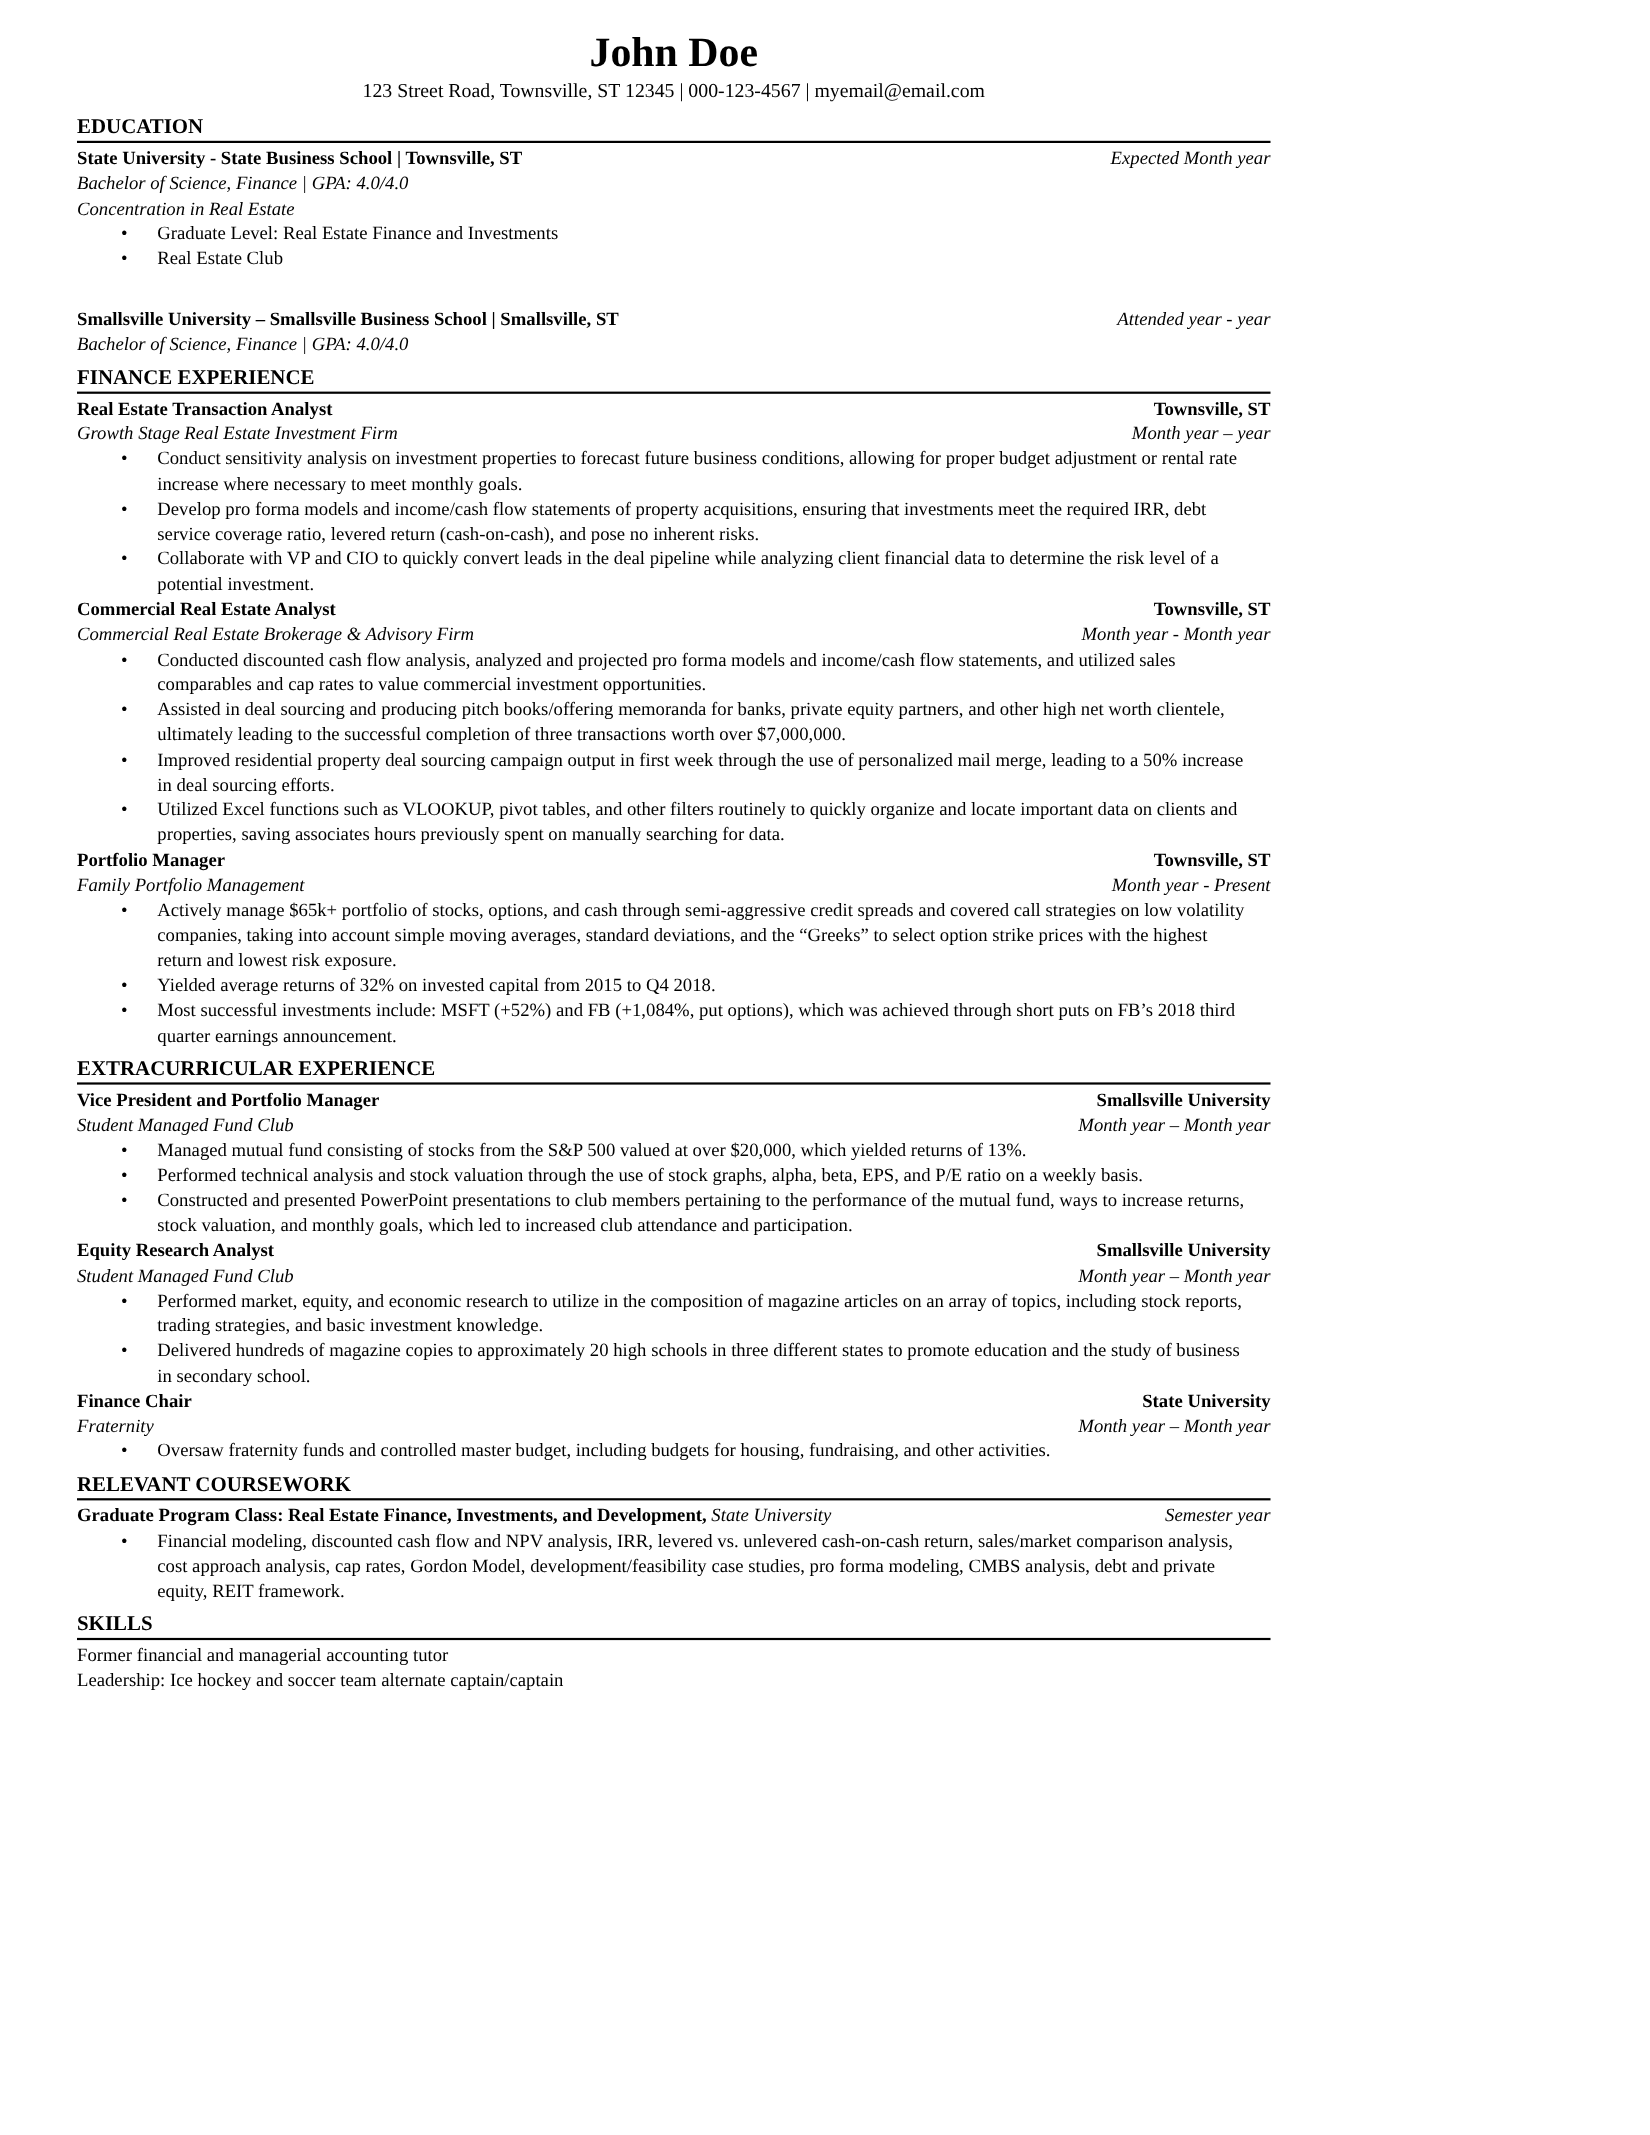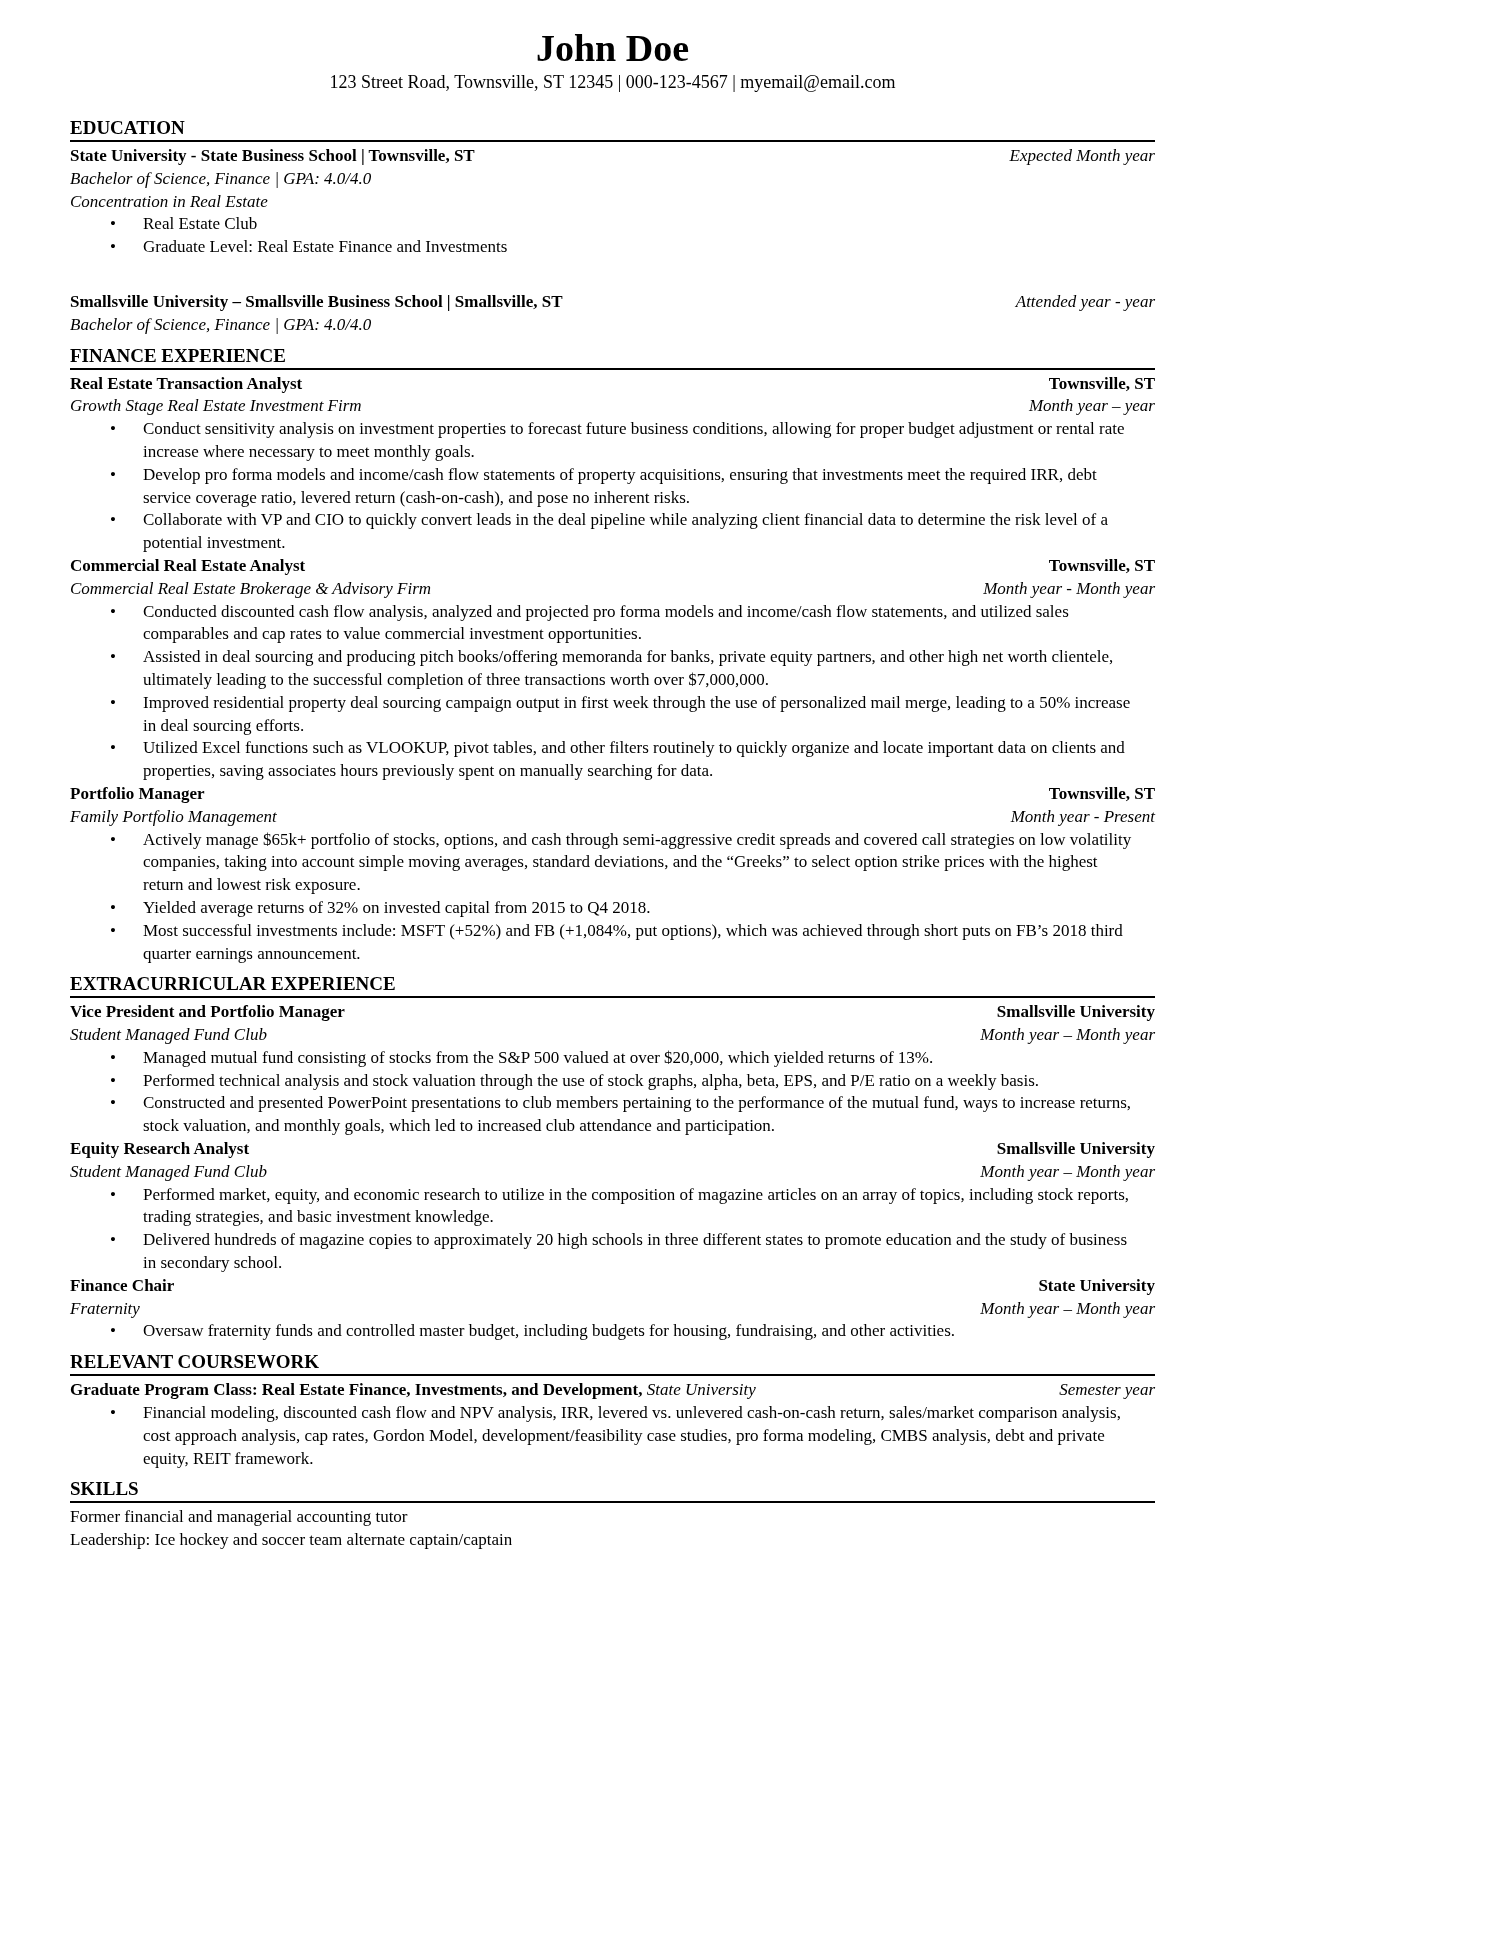--- a/index.html
+++ b/index.html
@@ -28,21 +28,21 @@
   }
 
   h2.sec-h {
     font-size: 19px;
     line-height: 25px;
     font-weight: bold;
     border-bottom: 2px solid #000;
     margin-top: 6px;
     margin-bottom: 3px;
   }
-  h2.sec-h.first { margin-top: 20px; }
+  h2.sec-h.first { margin-top: 8px; }
 
   .row { display: flex; justify-content: space-between; align-items: baseline; }
   .right { white-space: nowrap; margin-left: 16px; flex-shrink: 0; }
   .b { font-weight: bold; }
   .i { font-style: italic; }
 
   ul.bullets { margin: 0; padding-right: 15px; list-style: none; }
   ul.bullets li { padding-left: 73px; position: relative; }
   ul.bullets li::before { content: "\2022"; position: absolute; left: 40px; }
 
@@ -68,22 +68,22 @@
         <span class="left b">State University - State Business School | Townsville, ST</span>
         <span class="right i">Expected Month year</span>
       </div>
       <div class="row">
         <span class="left i">Bachelor of Science, Finance | GPA: 4.0/4.0</span>
       </div>
       <div class="row">
         <span class="left i">Concentration in Real Estate</span>
       </div>
       <ul class="bullets">
+        <li>Graduate Level: Real Estate Finance and Investments</li>
         <li>Real Estate Club</li>
-        <li>Graduate Level: Real Estate Finance and Investments</li>
       </ul>
     </div>
 
     <div class="entry gap-top">
       <div class="row">
         <span class="left b">Smallsville University – Smallsville Business School | Smallsville, ST</span>
         <span class="right i">Attended year - year</span>
       </div>
       <div class="row">
         <span class="left i">Bachelor of Science, Finance | GPA: 4.0/4.0</span>

